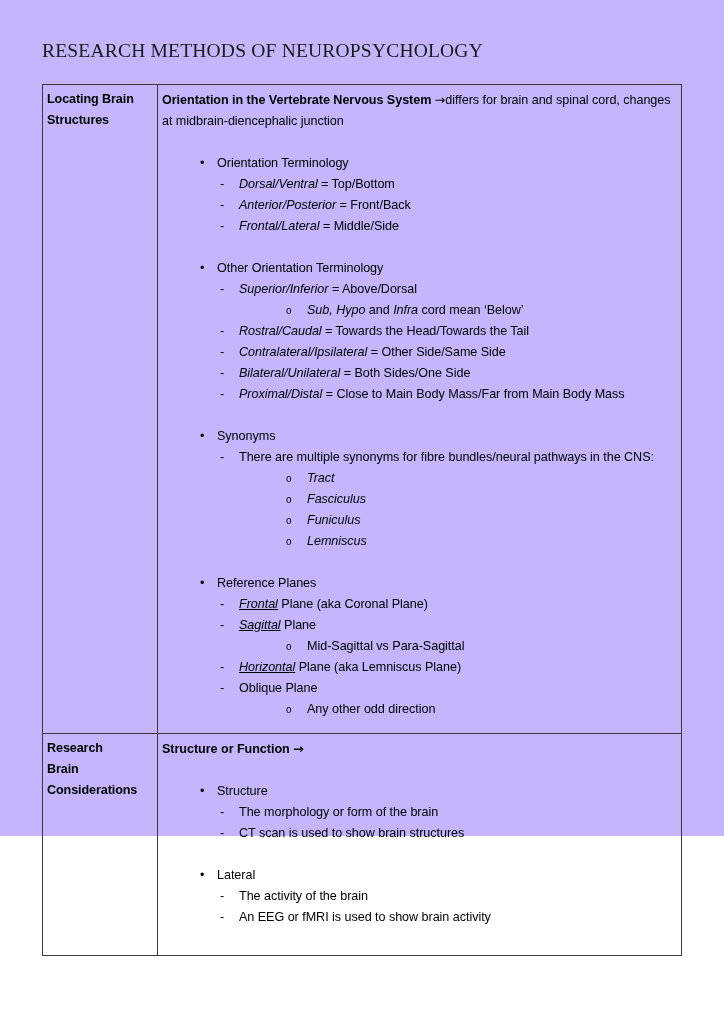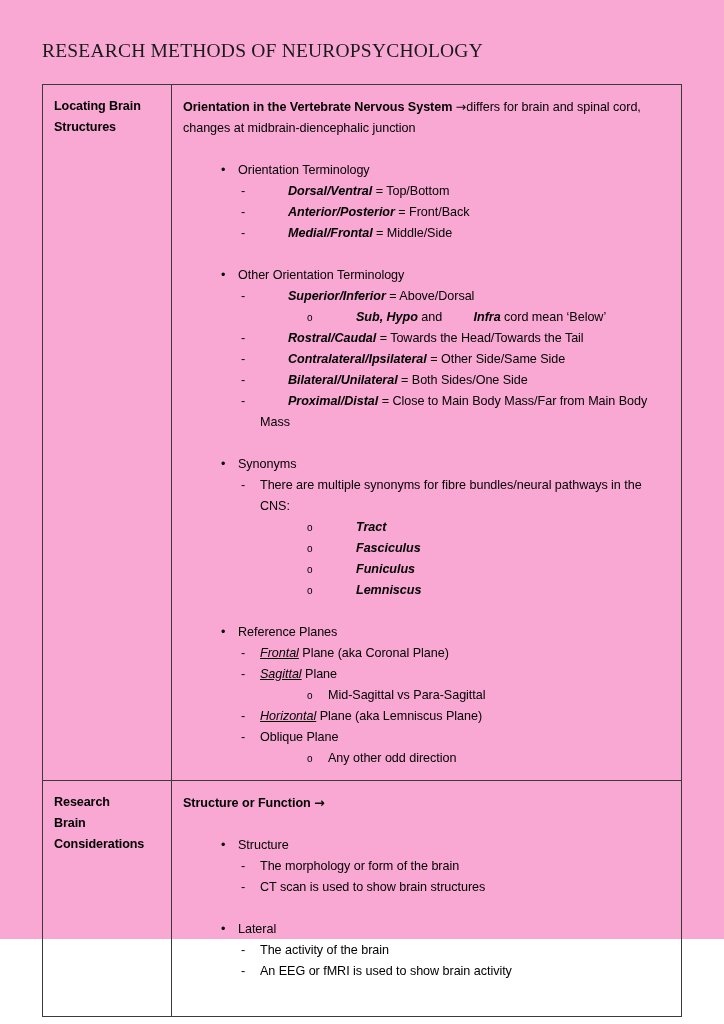--- a/index.html
+++ b/index.html
@@ -12,22 +12,22 @@
     height: 1024px;
     position: relative;
     font-family: "Liberation Sans", sans-serif;
     color: #000000;
     overflow: hidden;
   }
   .page {
     position: absolute;
     left: 0; top: 0;
     width: 724px;
-    height: 939px;
-    background: #f9a8d4;
+    height: 836px;
+    background: #c4b5fd;
   }
   .doc-title {
     position: absolute;
     left: 42px;
     top: 40px;
     font-family: "Liberation Serif", serif;
     font-size: 19.5px;
     letter-spacing: 0.2px;
     color: #1a1a1a;
     white-space: nowrap;
@@ -36,21 +36,21 @@
     position: absolute;
     left: 42px;
     top: 84px;
     width: 640px;
     border-collapse: collapse;
     table-layout: fixed;
   }
   table.notes td {
     border: 1.3px solid #3a3a3a;
     vertical-align: top;
-    padding: 11px;
+    padding: 4px;
   }
   td.col-label {
     width: 106px;
     padding: 9px 8px 8px 9px;
   }
   td.col-body {
     padding: 9px 10px 8px 10px;
   }
   .label-line {
     font-size: 12.6px;
@@ -120,21 +120,21 @@
     letter-spacing: -0.05px;
   }
   ul.lvl3 > li.b3 > .mk {
     position: absolute;
     left: 47px;
     top: 0;
     font-size: 10px;
     line-height: 21px;
   }
   i, .it { font-style: italic; text-decoration: underline; }
-  .bi { font-style: italic; font-weight: bold; margin-left: 28px; }
+  .bi { font-style: italic; font-weight: normal; }
 </style>
 </head>
 <body>
 
 <div class="page">
 
   <div class="doc-title">RESEARCH METHODS OF NEUROPSYCHOLOGY</div>
 
   <table class="notes">
     <tbody>
@@ -157,21 +157,21 @@
                   <li class="b2">
                     <span class="mk">-</span>
                     <span class="bi">Dorsal/Ventral</span><span> = Top/Bottom</span>
                   </li>
                   <li class="b2">
                     <span class="mk">-</span>
                     <span class="bi">Anterior/Posterior</span><span> = Front/Back</span>
                   </li>
                   <li class="b2">
                     <span class="mk">-</span>
-                    <span class="bi">Medial/Frontal</span><span> = Middle/Side</span>
+                    <span class="bi">Frontal/Lateral</span><span> = Middle/Side</span>
                   </li>
                 </ul>
               </li>
             </ul>
           </div>
 
           <div class="blk">
             <ul class="lvl1">
               <li class="b1">
                 <span class="mk">•</span>

